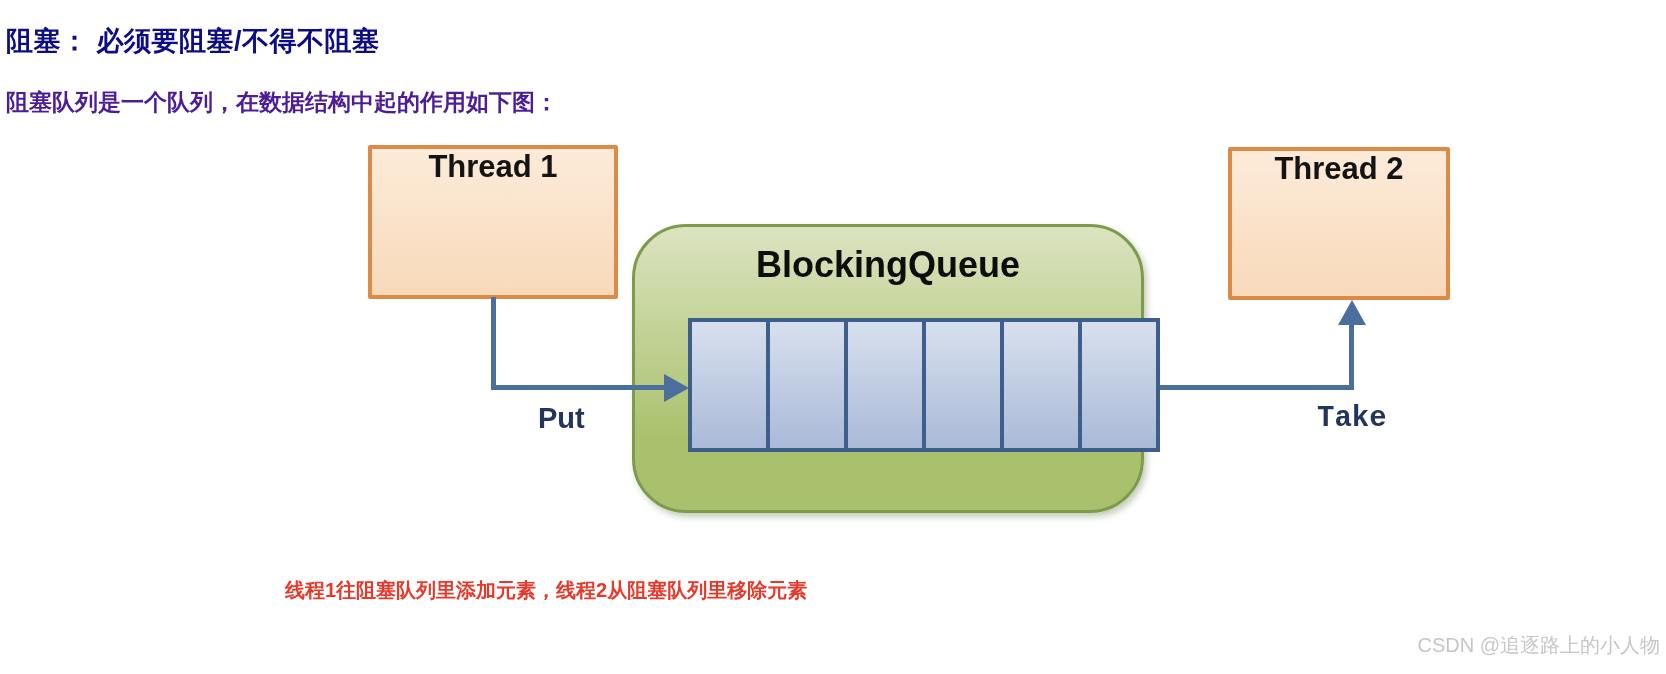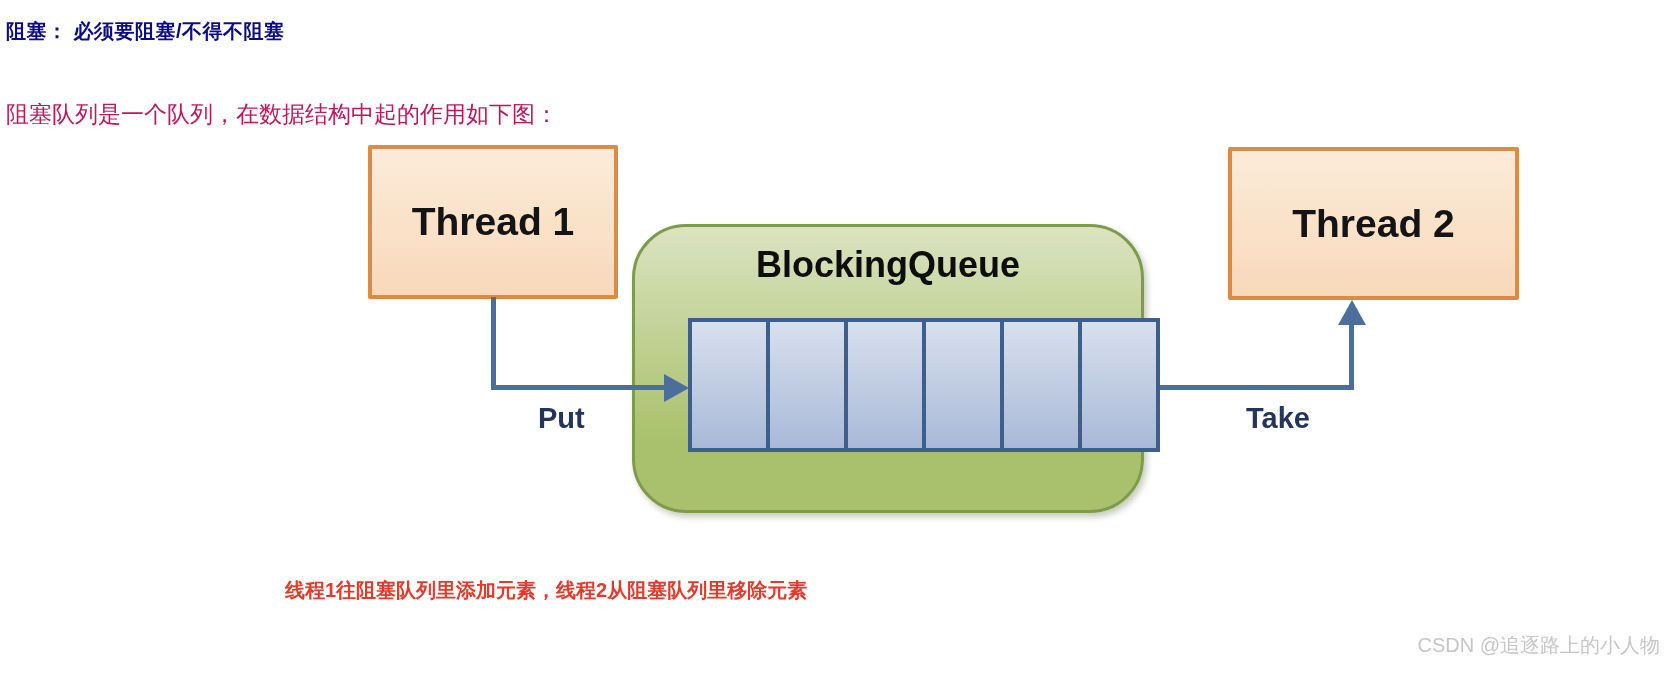--- a/index.html
+++ b/index.html
@@ -12,31 +12,32 @@
     width: 1666px;
     height: 674px;
     overflow: hidden;
     font-family: "Liberation Sans", "DejaVu Sans", sans-serif;
   }
   .abs { position: absolute; }
 
   
   .heading {
     left: 6px; top: 5px;
-    font-size: 20px;
+    font-size: 27px;
     font-weight: bold;
     color: var(--heading, #0c0c85);
     letter-spacing: 0.5px;
     white-space: pre;
   }
   .intro {
-    left: 6px; top: 76px;
+    left: 6px; top: 64px;
     font-size: 23px;
-    color: #be185d;
+    color: #4c1d95;
     white-space: pre;
+    font-weight: bold;
   }
   .caption {
     left: 285px; top: 557px;
     font-size: 20px;
     font-weight: bold;
     color: var(--caption, #e8382a);
     white-space: pre;
   }
   .watermark {
     right: 6px; top: 632px;
@@ -46,29 +47,29 @@
   }
 
   
   .thread-box {
     box-sizing: border-box;
     border: 4px solid var(--thread-box-border, #dd8a44);
     background: linear-gradient(180deg,
       var(--thread-box-fill-top, #fcebd9) 0%,
       var(--thread-box-fill-bottom, #f8d9ba) 100%);
     display: flex;
-    align-items: center;
+    align-items: flex-start;
     justify-content: center;
-    font-size: 39px;
+    font-size: 31px;
     font-weight: bold;
     color: #141414;
     border-radius: 2px;
   }
   #thread1 { left: 368px; top: 145px; width: 250px; height: 154px; }
-  #thread2 { left: 1228px; top: 147px; width: 291px; height: 153px; }
+  #thread2 { left: 1228px; top: 147px; width: 222px; height: 153px; }
 
   
   .queue-box {
     left: 632px; top: 224px;
     width: 512px; height: 289px;
     box-sizing: border-box;
     border: 3px solid var(--queue-border, #7d9b4b);
     border-radius: 54px;
     background: linear-gradient(180deg,
       var(--queue-fill-top, #dbe3c0) 0%,
@@ -122,21 +123,21 @@
     border-right: 14px solid transparent;
     border-bottom: 25px solid var(--arrow, #4b6e9c);
   }
   .flow-label {
     font-size: 29px;
     font-weight: bold;
     color: #24355c;
     text-align: center;
   }
   #put-label  { left: 538px;  top: 402px; }
-  #take-label { left: 1246px; top: 402px; }
+  #take-label { left: 1317px; top: 402px; font-family: Liberation Mono, monospace; }
 </style>
 </head>
 <body>
 
 <h1 class="abs heading">阻塞： 必须要阻塞/不得不阻塞</h1>
 <p class="abs intro">阻塞队列是一个队列，在数据结构中起的作用如下图：</p>
 
 <div class="abs" style="left:0;top:0;width:1666px;height:674px;">
 
   <div id="thread1" class="abs thread-box">

